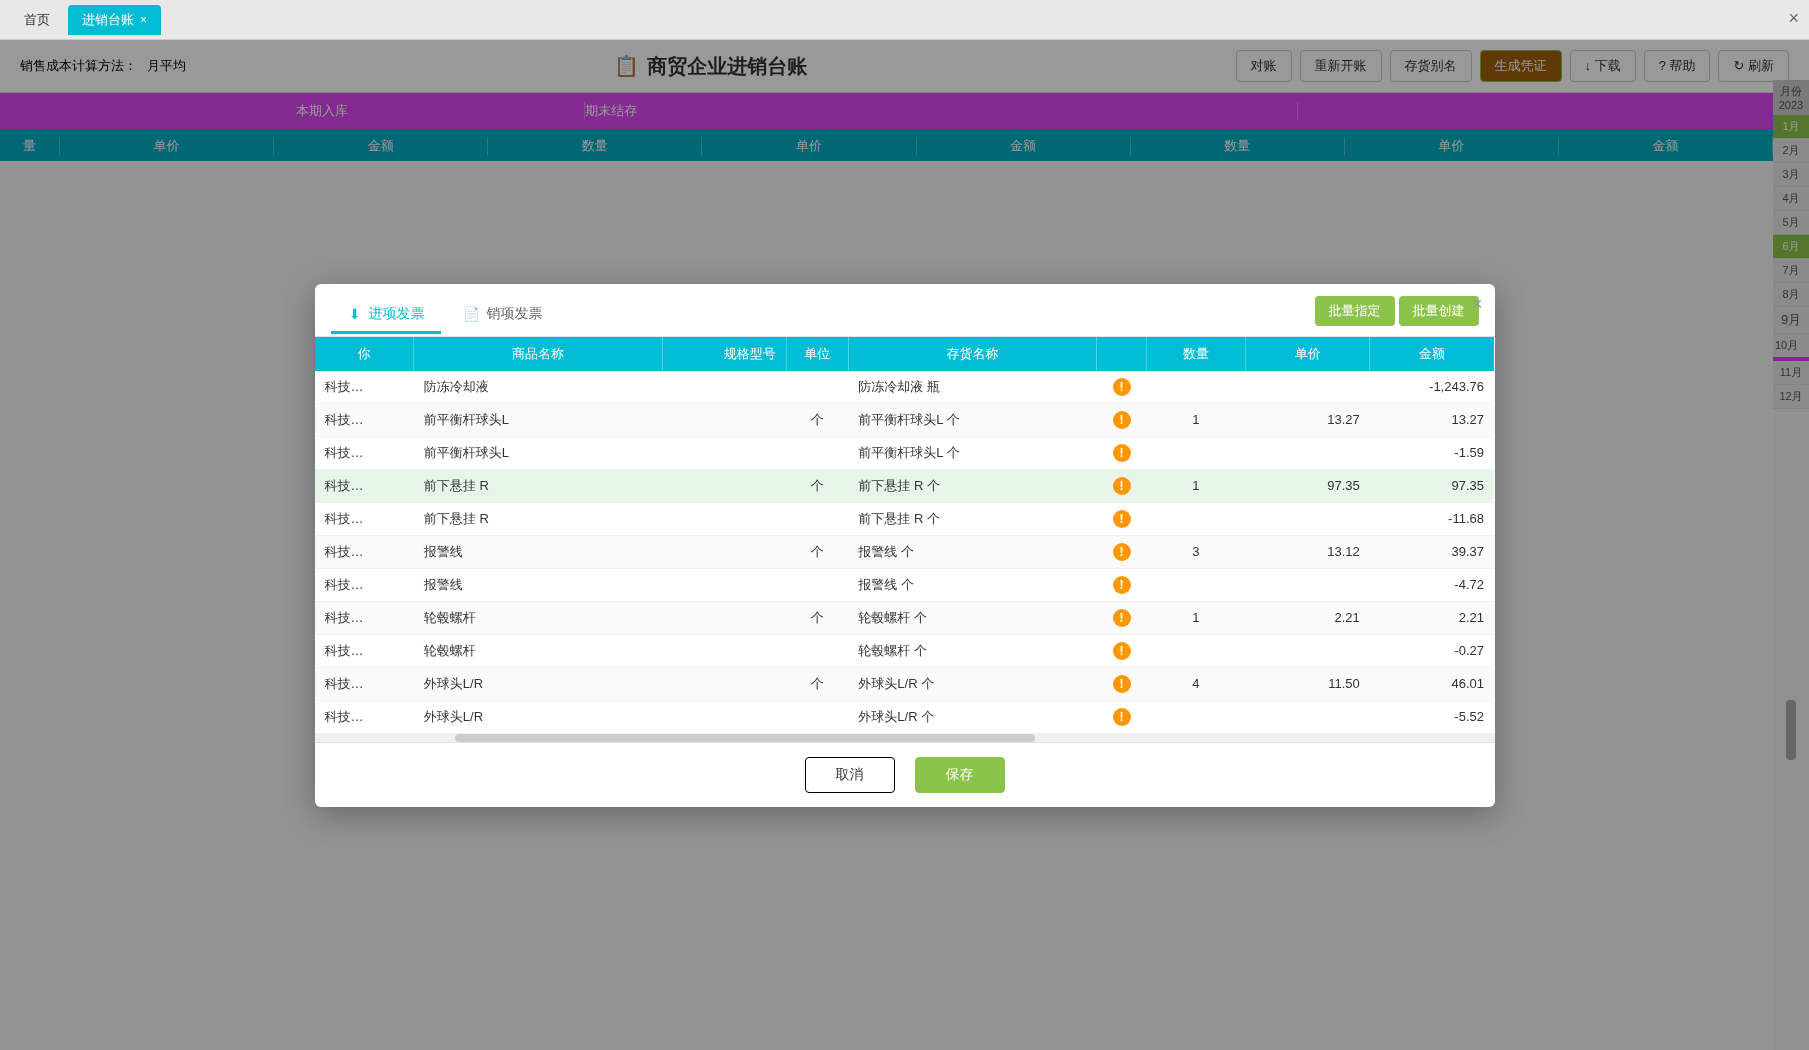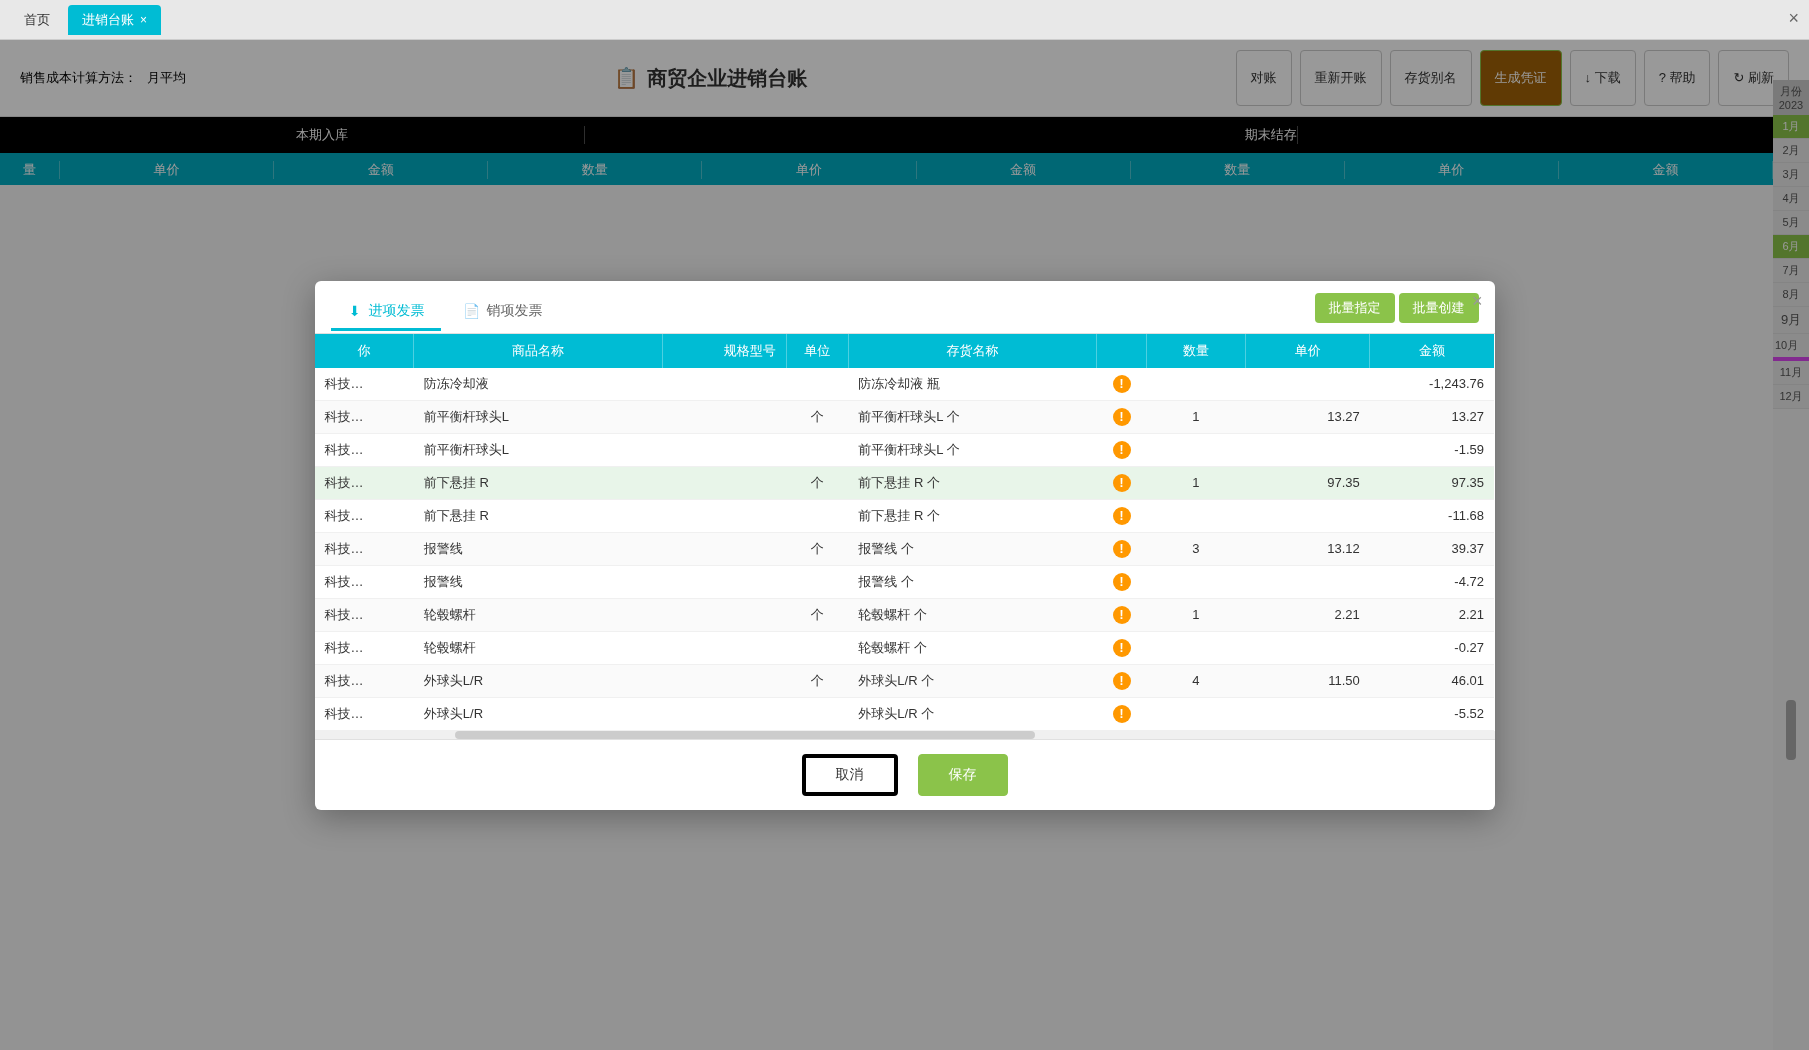--- a/index.html
+++ b/index.html
@@ -32,21 +32,21 @@
     .header-toolbar {
       background: #fff; padding: 10px 20px; display: flex; align-items: center;
       border-bottom: 1px solid #e0e0e0; gap: 10px;
     }
     .header-title {
       flex: 1; text-align: center; font-size: 20px; font-weight: bold; color: #333;
       display: flex; align-items: center; justify-content: center; gap: 8px;
     }
     .toolbar-btns { display: flex; gap: 8px; }
     .btn {
-      padding: 18px 14px; border: 1px solid #ccc; border-radius: 4px;
+      padding: 6px 14px; border: 1px solid #ccc; border-radius: 4px;
       background: #fff; cursor: pointer; font-size: 13px; color: #333;
     }
     .btn-primary { background: #a16207; color: #fff; border-color: #8bc34a; }
     .btn-outline { background: #fff; color: #333; }
 
     
     .overlay {
       position: absolute; top: 0; left: 0; width: 100%; height: 100%;
       background: rgba(0,0,0,0.4); z-index: 100;
       display: flex; align-items: center; justify-content: center;
@@ -110,21 +110,21 @@
       line-height: 18px; text-align: center;
     }
 
     
     .modal-footer {
       padding: 14px; display: flex; justify-content: center; gap: 20px;
       border-top: 1px solid #e0e0e0;
     }
     .btn-cancel {
       padding: 8px 30px; background: #fff; color: #333;
-      border: 4px solid #000000; border-radius: 4px; cursor: pointer; font-size: 14px;
+      border: 1px solid #000000; border-radius: 4px; cursor: pointer; font-size: 14px;
     }
     .btn-save {
       padding: 8px 30px; background: #8bc34a; color: #fff;
       border: 1px solid #8bc34a; border-radius: 4px; cursor: pointer; font-size: 14px;
     }
 
     
     .modal-scrollbar {
       height: 8px; background: #f0f0f0; margin: 0 0 0;
       position: relative; overflow: hidden;
@@ -165,24 +165,24 @@
       <button class="btn btn-outline">对账</button>
       <button class="btn btn-outline">重新开账</button>
       <button class="btn btn-outline">存货别名</button>
       <button class="btn btn-primary">生成凭证</button>
       <button class="btn btn-outline">↓ 下载</button>
       <button class="btn btn-outline">? 帮助</button>
       <button class="btn btn-outline">↻ 刷新</button>
     </div>
   </div>
 
-  <div style="background:#000000; color:#fff; display:grid; grid-template-columns:60px 1fr 50px 1fr 1fr 1fr 1fr 1fr 1fr 36px; height:36px; align-items:center; text-align:center;">
+  <div style="background:#d946ef; color:#fff; display:grid; grid-template-columns:60px 1fr 50px 1fr 1fr 1fr 1fr 1fr 1fr 36px; height:36px; align-items:center; text-align:center;">
     <div style="border-right:1px solid rgba(255,255,255,0.3);"></div>
     <div style="border-right:1px solid rgba(255,255,255,0.3); grid-column:span 3; text-align:center;">本期入库</div>
-    <div style="border-right:1px solid rgba(255,255,255,0.3); grid-column:span 3; text-align:right;">期末结存</div>
+    <div style="border-right:1px solid rgba(255,255,255,0.3); grid-column:span 3; text-align:left;">期末结存</div>
     <div></div>
   </div>
   <div style="background:#00acc1; color:#fff; display:grid; grid-template-columns:60px 1fr 1fr 1fr 1fr 1fr 1fr 1fr 1fr 36px; height:32px; align-items:center; text-align:center;">
     <div style="border-right:1px solid rgba(255,255,255,0.3);">量</div>
     <div style="border-right:1px solid rgba(255,255,255,0.3);">单价</div>
     <div style="border-right:1px solid rgba(255,255,255,0.3);">金额</div>
     <div style="border-right:1px solid rgba(255,255,255,0.3);">数量</div>
     <div style="border-right:1px solid rgba(255,255,255,0.3);">单价</div>
     <div style="border-right:1px solid rgba(255,255,255,0.3);">金额</div>
     <div style="border-right:1px solid rgba(255,255,255,0.3);">数量</div>

